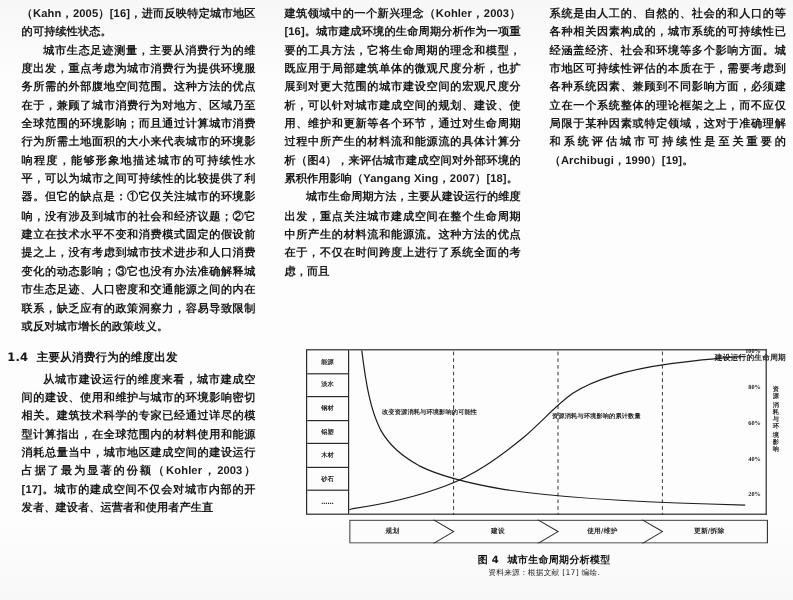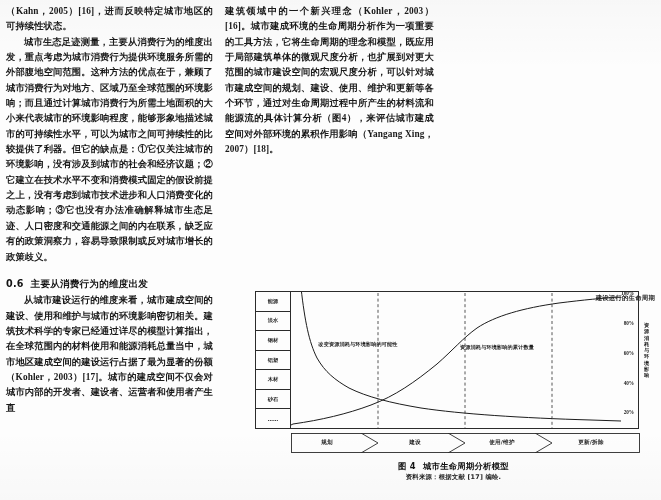--- a/index.html
+++ b/index.html
@@ -24,28 +24,28 @@
   }
   .col{
     box-sizing:border-box;
     padding:4px 6px 0 6px;
   }
   .col1{width:219px;}
   .col2{width:221px;}
   .col3{width:221px;}
 
   p.zh{
-    margin:0 0 0px 0;
+    margin:0 0 0px 12px;
     font-size:9.3px;
     line-height:15.35px;
     text-align:justify;
     text-justify:inter-ideograph;
     letter-spacing:0.1px;
     color:#1a1a1a;
-    font-family:Liberation Serif, serif;
+    font-family:Liberation Sans, sans-serif;
     font-weight:600;
     -webkit-font-smoothing:none;
   }
   p.indent{text-indent:18px;}
 
   h3.sec{
     margin:11px 0 2px 0;
     font-size:9.6px;
     line-height:15.35px;
     font-weight:700;
@@ -142,46 +142,48 @@
     line-height:12px;
   }
   .cap-zh .n{margin-right:7px;}
   .cap-en{
     font-family:"Liberation Serif","DejaVu Serif",serif;
     font-size:7.6px;color:#1d1d1d;line-height:12px;letter-spacing:.2px;
     font-weight:500;
   }
   .cap-src{
     font-size:6.4px;color:#1d1d1d;line-height:11px;letter-spacing:.2px;
-    font-weight:700;
+    font-weight:400;
   }
   .spacer-fig{display:block;height:168px;}
 </style>
 </head>
 <body>
 
 <div class="page">
 
   <div class="cols">
 
     <div class="col col1">
       <p class="zh">（Kahn，2005）[16]，进而反映特定城市地区的可持续性状态。</p>
       <p class="zh indent">城市生态足迹测量，主要从消费行为的维度出发，重点考虑为城市消费行为提供环境服务所需的外部腹地空间范围。这种方法的优点在于，兼顾了城市消费行为对地方、区域乃至全球范围的环境影响；而且通过计算城市消费行为所需土地面积的大小来代表城市的环境影响程度，能够形象地描述城市的可持续性水平，可以为城市之间可持续性的比较提供了利器。但它的缺点是：①它仅关注城市的环境影响，没有涉及到城市的社会和经济议题；②它建立在技术水平不变和消费模式固定的假设前提之上，没有考虑到城市技术进步和人口消费变化的动态影响；③它也没有办法准确解释城市生态足迹、人口密度和交通能源之间的内在联系，缺乏应有的政策洞察力，容易导致限制或反对城市增长的政策歧义。</p>
       <h3 class="sec">
-        <span class="num">0.6</span><span>主要从消费行为的维度出发</span>
+        <span class="num">1.4</span><span>主要从消费行为的维度出发</span>
       </h3>
       <p class="zh indent">从城市建设运行的维度来看，城市建成空间的建设、使用和维护与城市的环境影响密切相关。建筑技术科学的专家已经通过详尽的模型计算指出，在全球范围内的材料使用和能源消耗总量当中，城市地区建成空间的建设运行占据了最为显著的份额（Kohler，2003）[17]。城市的建成空间不仅会对城市内部的开发者、建设者、运营者和使用者产生直</p>
     </div>
 
     <div class="col col2">
       <p class="zh">建筑领域中的一个新兴理念（Kohler，2003）[16]。城市建成环境的生命周期分析作为一项重要的工具方法，它将生命周期的理念和模型，既应用于局部建筑单体的微观尺度分析，也扩展到对更大范围的城市建设空间的宏观尺度分析，可以针对城市建成空间的规划、建设、使用、维护和更新等各个环节，通过对生命周期过程中所产生的材料流和能源流的具体计算分析（图4），来评估城市建成空间对外部环境的累积作用影响（Yangang Xing，2007）[18]。</p>
+      <p class="zh indent">城市生命周期方法，主要从建设运行的维度出发，重点关注城市建成空间在整个生命周期中所产生的材料流和能源流。这种方法的优点在于，不仅在时间跨度上进行了系统全面的考虑，而且</p>
       <span class="spacer-fig"></span>
     </div>
 
     <div class="col col3">
+      <p class="zh">系统是由人工的、自然的、社会的和人口的等各种相关因素构成的，城市系统的可持续性已经涵盖经济、社会和环境等多个影响方面。城市地区可持续性评估的本质在于，需要考虑到各种系统因素、兼顾到不同影响方面，必须建立在一个系统整体的理论框架之上，而不应仅局限于某种因素或特定领域，这对于准确理解和系统评估城市可持续性是至关重要的（Archibugi，1990）[19]。</p>
       <span class="spacer-fig"></span>
     </div>
 
   </div>
 
   <div class="figure">
 
     <div class="fig-title">建设运行的生命周期</div>
 
     <div class="fig-box">

